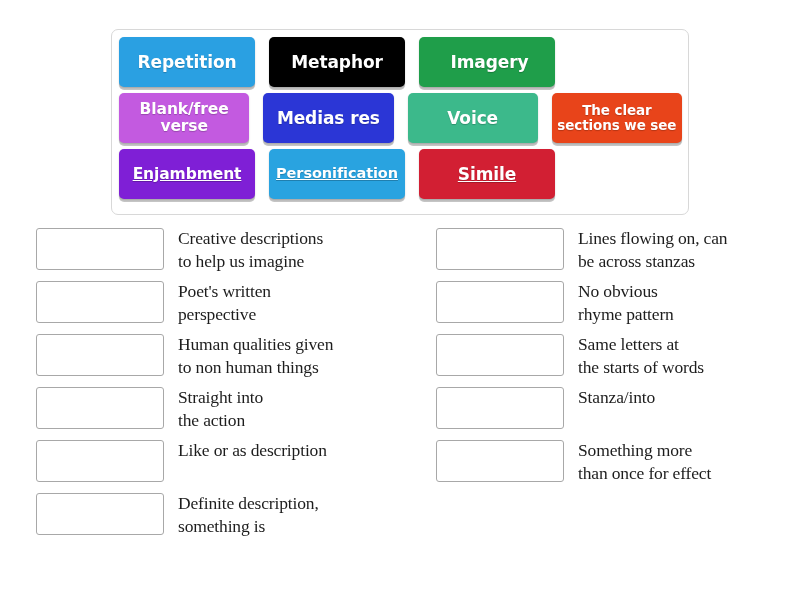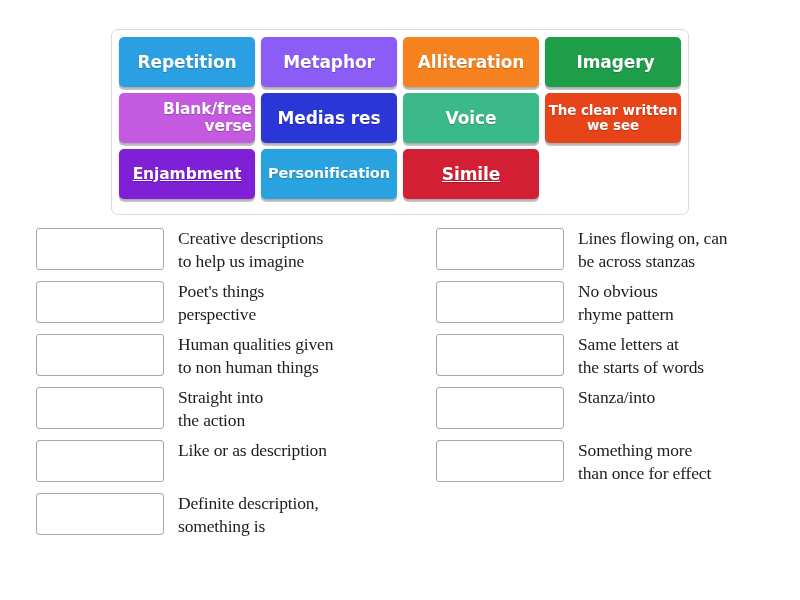--- a/index.html
+++ b/index.html
@@ -23,21 +23,21 @@
     width: 578px;
     height: 186px;
     box-sizing: border-box;
     background: #ffffff;
     border: 1px solid #d8d8d8;
     border-radius: 7px;
     padding: 7px 0 0 7px;
   }
   .tile-row {
     display: flex;
-    gap: 0px;
+    gap: 8px;
     height: 56px;
   }
   .tile {
     position: relative;
     width: 136px;
     height: 50px;
     margin-right: 6px;
     border-radius: 5px;
     display: flex;
     align-items: center;
@@ -54,27 +54,27 @@
     text-shadow: 0 1px 1px rgba(0,0,0,0.22);
     box-shadow: 0 3px 0 rgba(0,0,0,0.22), 0 1px 2px rgba(0,0,0,0.18);
     background-image: linear-gradient(to bottom,
         rgba(255,255,255,0.22) 0%,
         rgba(255,255,255,0.05) 45%,
         rgba(0,0,0,0.06) 62%,
         rgba(0,0,0,0.16) 100%);
   }
   .tile.small {
     font-size: 14.5px;
+    text-decoration: underline;
   }
   .tile.tiny {
     font-size: 13.5px;
   }
   .tile.fit {
     font-size: 15.5px;
-    text-align: right;
   }
 
   
   #answers {
     position: absolute;
     left: 0;
     top: 226px;
     width: 800px;
   }
   .column {
@@ -110,49 +110,48 @@
     padding-top: 1px;
     white-space: pre-line;
   }
 </style>
 </head>
 <body>
 
 <div id="tile-bank">
   <div class="tile-row">
       <div class="tile" style="background: rgb(42, 160, 226);">Repetition</div>
-      <div class="tile" style="background: #8b5cf6;">Metaphor</div>
-      <div class="tile" style="background: rgb(245, 130, 31);">Alliteration</div>
+      <div class="tile" style="background: #000000;">Metaphor</div>
       <div class="tile" style="background: rgb(31, 158, 74); padding-left: 8px;">Imagery</div>
     </div>
   <div class="tile-row">
       <div class="tile fit" style="background: rgb(195, 90, 224);">Blank/free
 verse</div>
       <div class="tile" style="background: rgb(43, 54, 214);">Medias res</div>
       <div class="tile" style="background: rgb(60, 185, 139);">Voice</div>
       <div class="tile tiny" style="background: rgb(232, 68, 26);">The clear
-written we see</div>
+sections we see</div>
     </div>
   <div class="tile-row">
       <div class="tile fit" style="background: rgb(127, 31, 214); text-decoration: underline;">Enjambment</div>
       <div class="tile small" style="background: rgb(41, 163, 224);">Personification</div>
       <div class="tile" style="background: rgb(210, 31, 51); text-decoration: underline;">Simile</div>
     </div>
 </div>
 
 <div id="answers">
   <div class="column" id="column-left">
       <div class="answer-row">
         <div class="drop-box"></div>
         <div class="answer-text">Creative descriptions
 to help us imagine</div>
       </div>
       <div class="answer-row">
         <div class="drop-box"></div>
-        <div class="answer-text">Poet's things
+        <div class="answer-text">Poet's written
 perspective</div>
       </div>
       <div class="answer-row">
         <div class="drop-box"></div>
         <div class="answer-text">Human qualities given
 to non human things</div>
       </div>
       <div class="answer-row">
         <div class="drop-box"></div>
         <div class="answer-text">Straight into

